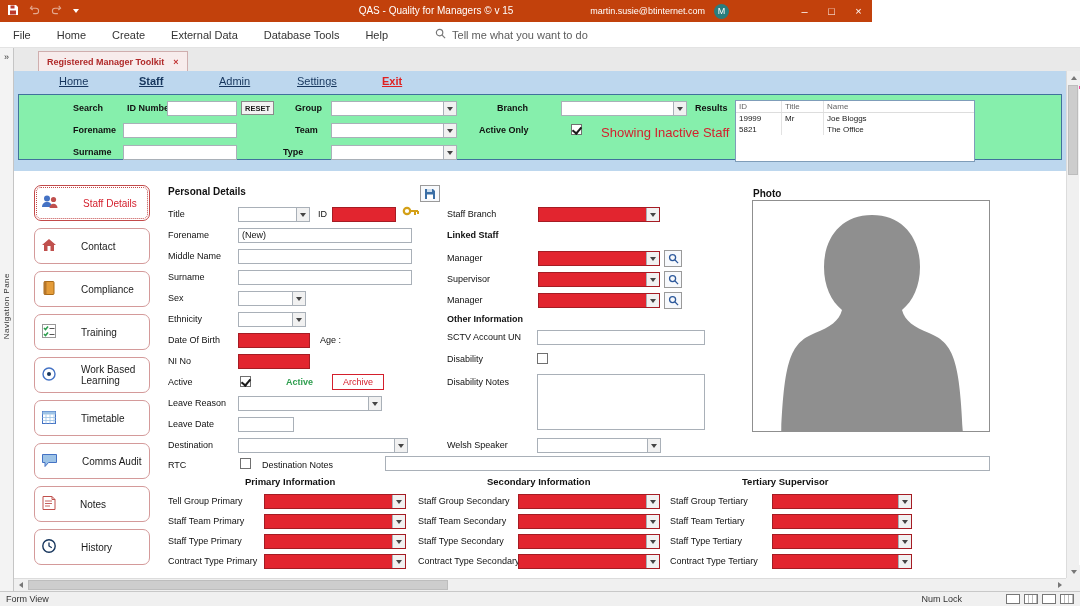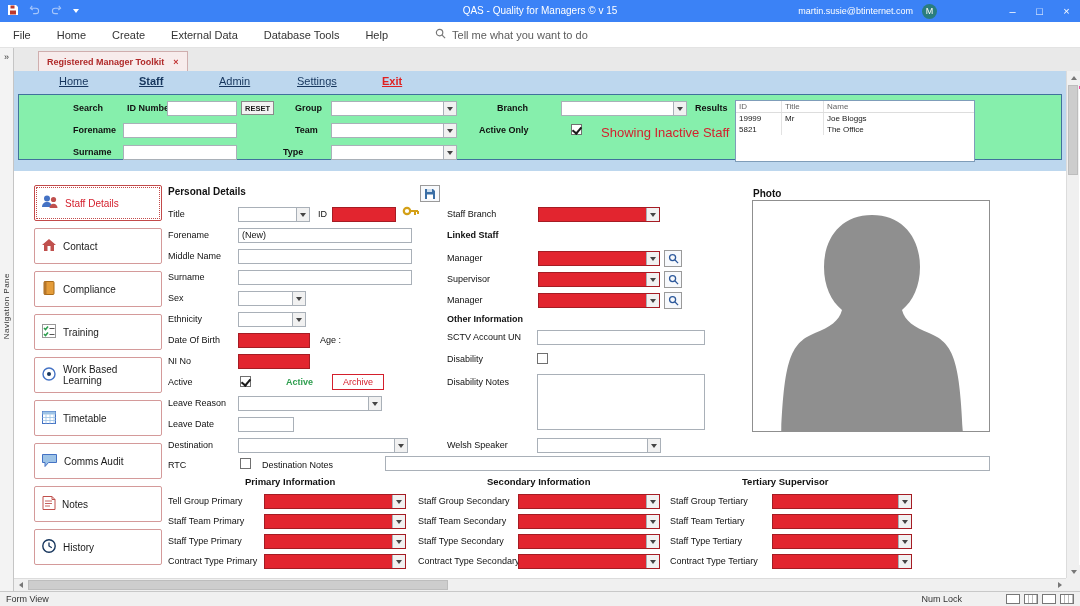--- a/index.html
+++ b/index.html
@@ -9,21 +9,21 @@
 .b{font-weight:bold}
 .tfield{position:absolute;height:15px;background:#fff;border:1px solid #a9b0b8;font-size:9px;padding:1px 3px;color:#111;overflow:hidden}
 .rfield{position:absolute;height:15px;background:#e2252f;border:1px solid #a51c24}
 .combo{position:absolute;height:15px;background:#fff;border:1px solid #a9b0b8}
 .combo.red{background:#e2252f;border-color:#a51c24}
 .dd{position:absolute;right:0;top:0;bottom:0;width:13px;background:#f1f1f1;border-left:1px solid #a9b0b8;display:flex;align-items:center;justify-content:center}
 .dd::after{content:"";width:0;height:0;border-left:3px solid transparent;border-right:3px solid transparent;border-top:4px solid #444}
 .cb{position:absolute;width:11px;height:11px;background:#fff;border:1px solid #707070}
 .cb.checked::after{content:"";position:absolute;left:2px;top:0;width:4px;height:7px;border:solid #1a1a1a;border-width:0 2px 2px 0;transform:rotate(40deg)}
 
-.titlebar{position:absolute;left:0;top:0;width:1080px;height:22px;background:#3b82f6;color:#fff}
+.titlebar{position:absolute;left:0;top:0;width:872px;height:22px;background:#c2410c;color:#fff}
 .qat{position:absolute;left:8px;top:0;height:22px;display:flex;align-items:center;gap:11px}
 .tb-title{position:absolute;left:0;right:0;top:0;height:22px;text-align:center;line-height:22px;font-size:10px}
 .tb-right{position:absolute;right:0;top:0;height:22px;display:flex;align-items:center}
 .tb-email{font-size:9px;margin-right:9px}
 .avatar{width:15px;height:15px;border-radius:50%;background:#2a7d7d;color:#fff;display:flex;align-items:center;justify-content:center;font-size:9px;margin-right:62px}
 .win-btn{width:27px;height:22px;display:flex;align-items:center;justify-content:center;font-size:11px;color:#fff}
 
 .menubar{position:absolute;left:0;top:22px;width:1080px;height:26px;background:#fff;border-bottom:1px solid #e3e3e3;display:flex;align-items:center;font-size:11px;color:#333}
 .menu-item{padding:0 13px;height:26px;display:flex;align-items:center}
 .tellme{display:flex;align-items:center;gap:6px;margin-left:34px;color:#5c5c5c}
@@ -39,21 +39,21 @@
 .fnav-item{position:absolute;top:4px;font-size:11px;text-decoration:underline;color:#17365d}
 .searchpanel{position:absolute;left:4px;top:23px;width:1044px;height:66px;border:1px solid #41719c;background:#86efac}
 .reset-btn{position:absolute;height:14px;background:#f2f2f2;border:1px solid #8a8a8a;font-size:7.5px;display:flex;align-items:center;justify-content:center;font-weight:bold}
 .red-note{position:absolute;font-size:13px;font-weight:normal;color:#d41f2c;white-space:nowrap}
 .results{position:absolute;background:#fff;border:1px solid #7f9db9;font-size:8px;overflow:hidden}
 .res-row{display:grid;grid-template-columns:46px 42px 1fr;height:11px;line-height:11px}
 .res-row.head{color:#666;border-bottom:1px solid #ddd;height:12px;line-height:12px}
 .res-row>div{padding:0 3px;border-right:1px solid #e2e2e2;overflow:hidden;white-space:nowrap}
 .res-row>div:last-child{border-right:none}
 
-.side-btn{position:absolute;left:34px;width:128px;height:36px;background:#fff;border:1px solid #d49a9a;border-radius:2px;display:flex;align-items:center;gap:6px;padding:0 4px 0 6px}
+.side-btn{position:absolute;left:34px;width:116px;height:36px;background:#fff;border:1px solid #d49a9a;border-radius:7px;display:flex;align-items:center;gap:24px;padding:0 4px 0 6px}
 .side-btn .txt{font-size:10px;color:#1a1a1a;line-height:1.1}
 .side-btn.active{border-color:#c34a4a;outline:1px dotted #c34a4a;outline-offset:-3px}
 .side-btn.active .txt{color:#d41f2c}
 
 .sq-btn{position:absolute;display:flex;align-items:center;justify-content:center;background:#f7f9fc;border:1px solid #9a9a9a}
 .archive-btn{position:absolute;display:flex;align-items:center;justify-content:center;background:#fff;border:1px solid #d41f2c;color:#d41f2c;font-size:9px}
 .green{color:#2e9e4f;font-weight:bold}
 .notesbox{position:absolute;background:#fff;border:1px solid #a9b0b8}
 .photo-frame{position:absolute;background:#fff;border:1px solid #8f8f8f;overflow:hidden}
 .photo-frame svg{position:absolute;bottom:-2px;left:14px}

